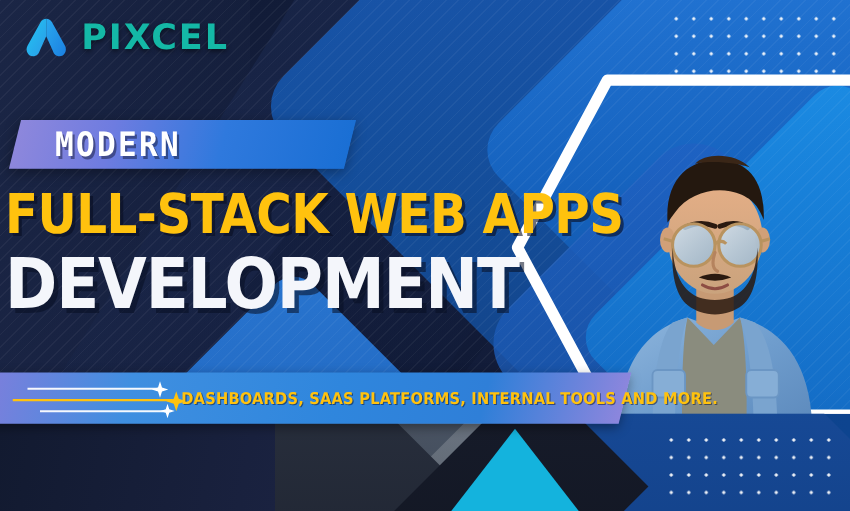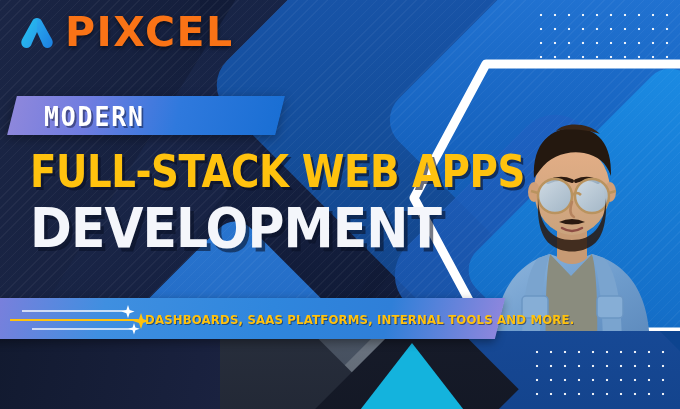--- a/index.html
+++ b/index.html
@@ -91,41 +91,41 @@
     background-image:radial-gradient(circle, #ffffff 1px, rgba(255,255,255,0) 1.6px);
     background-size:14px 14px;opacity:.92;}
   .dots-tr{right:6px;top:8px;width:140px;height:56px;}
   .dots-br{right:10px;bottom:8px;width:140px;height:56px;}
 
   
   .logo{position:absolute;left:18px;top:12px;display:flex;align-items:center;gap:9px;}
   .logo-mark{width:38px;height:36px;display:block;}
   .logo-text{
     font-family:"DejaVu Sans","Liberation Sans",sans-serif;
-    font-weight:bold;font-size:41px;letter-spacing:1.5px;color:#f97316;
+    font-weight:bold;font-size:28px;letter-spacing:1.5px;color:#14b8a6;
     text-shadow:0 2px 4px rgba(0,0,0,.55);line-height:1;
   }
 
   
   .modern-band{
     position:absolute;left:12px;top:96px;width:268px;height:39px;
     transform:skewX(-14deg);
     background:linear-gradient(90deg,#8d87dc 0%,#6e7ce0 28%,#2f79dd 62%,#1a6fd4 100%);
     box-shadow:0 3px 10px rgba(0,0,0,.35);
   }
   .modern-text{
     position:absolute;left:44px;top:100px;height:32px;display:flex;align-items:center;
     font-family:"DejaVu Sans Mono","Liberation Mono",monospace;
     font-weight:bold;font-size:27px;letter-spacing:2px;color:#ffffff;
     transform:scaleX(.92);transform-origin:left center;
     text-shadow:2px 2px 0 rgba(10,16,40,.45);
   }
 
   
-  .headline-wrap{position:absolute;left:30px;top:150px;width:430px;}
+  .headline-wrap{position:absolute;left:4px;top:150px;width:430px;}
   .hl-yellow{
     font-family:"DejaVu Sans","Liberation Sans",sans-serif;
     font-weight:bold;font-size:44px;line-height:1;letter-spacing:-.5px;
     color:#ffc20e;
     transform:scaleX(.88);transform-origin:left center;
     text-shadow:3px 3px 0 rgba(8,14,34,.6);
     white-space:nowrap;
   }
   .hl-white{
     margin-top:6px;

